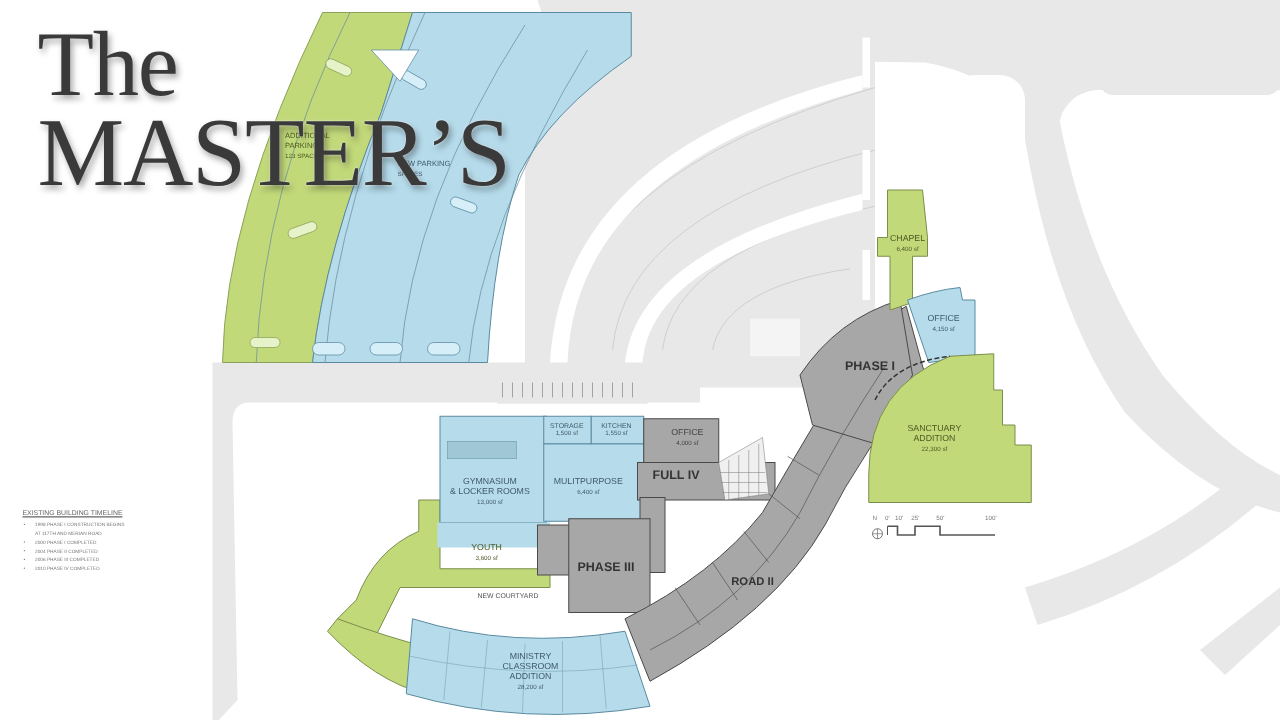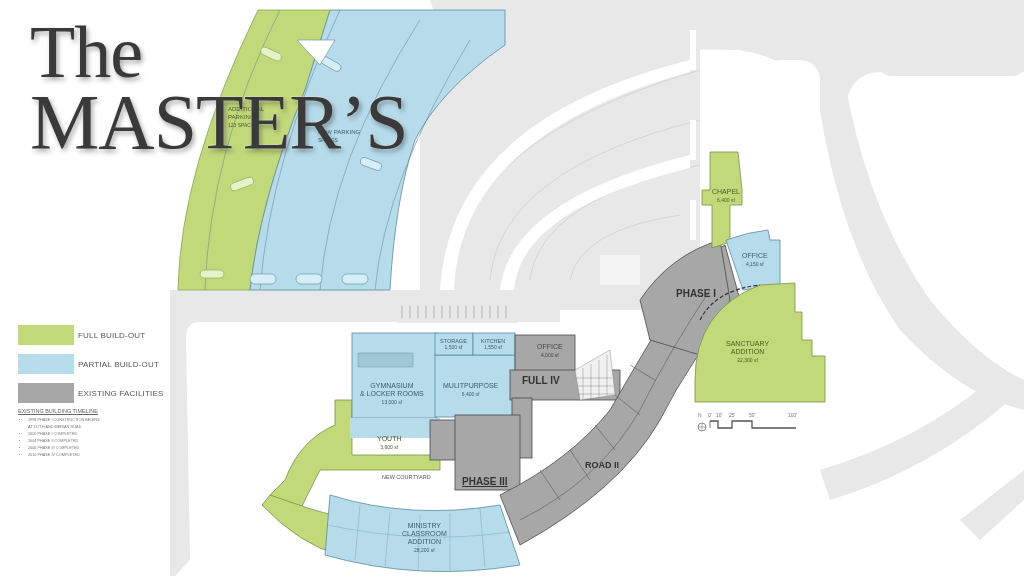--- a/index.html
+++ b/index.html
@@ -138,34 +138,20 @@
     <path d="M700 320 Q715 290 760 285" stroke="#333" stroke-width="1.2" stroke-dasharray="4 2" fill="none"></path>
   </svg>
 
   
   <div class="title">
     <div>The</div>
     <div style="font-size:78px;">MASTER’S</div>
   </div>
 
   
-  <div class="legend">
-    <div class="legend-item">
-      <div class="swatch" style="background:#c2d97a;"></div>
-      <span class="legend-label">FULL BUILD-OUT</span>
-    </div>
-    <div class="legend-item">
-      <div class="swatch" style="background:#b6dcec;"></div>
-      <span class="legend-label">PARTIAL BUILD-OUT</span>
-    </div>
-    <div class="legend-item">
-      <div class="swatch" style="background:#a7a7a7;"></div>
-      <span class="legend-label">EXISTING FACILITIES</span>
-    </div>
-  </div>
 
   <div class="timeline">
     <div class="timeline-title">EXISTING BUILDING TIMELINE</div>
     <ul>
       <li>1998 PHASE I CONSTRUCTION BEGINS</li>
       <li class="cont">AT 117TH AND MERIAN ROAD</li>
       <li>2000 PHASE I COMPLETED</li>
       <li>2004 PHASE II COMPLETED</li>
       <li>2006 PHASE III COMPLETED</li>
       <li>2010 PHASE IV COMPLETED</li>
@@ -192,21 +178,21 @@
     <span>OFFICE</span>
     <span class="sf">4,150 sf</span>
   </div>
   <div class="lbl green-text" style="left:726px; top:340px;">
     <span style="display:block;">SANCTUARY</span>
     <span style="display:block;">ADDITION</span>
     <span class="sf">22,300 sf</span>
   </div>
   <div class="phase" style="left:676px; top:288px;">PHASE I</div>
   <div class="phase" style="left:585px; top:460px; font-size:9px;">ROAD II</div>
-  <div class="phase" style="left:462px; top:476px;text-decoration:underline;">PHASE III</div>
+  <div class="phase" style="left:462px; top:449px;">PHASE III</div>
   <div class="phase" style="left:522px; top:375px;">FULL IV</div>
   <div class="lbl" style="left:537px; top:343px; color:#444;">
     <span>OFFICE</span>
     <span class="sf">4,000 sf</span>
   </div>
   <div class="lbl blue-text" style="left:440px; top:338px; font-size:5.5px; line-height:6px;">
     <span>STORAGE</span>
     <span class="sf">1,500 sf</span>
   </div>
   <div class="lbl blue-text" style="left:481px; top:338px; font-size:5.5px; line-height:6px;">

